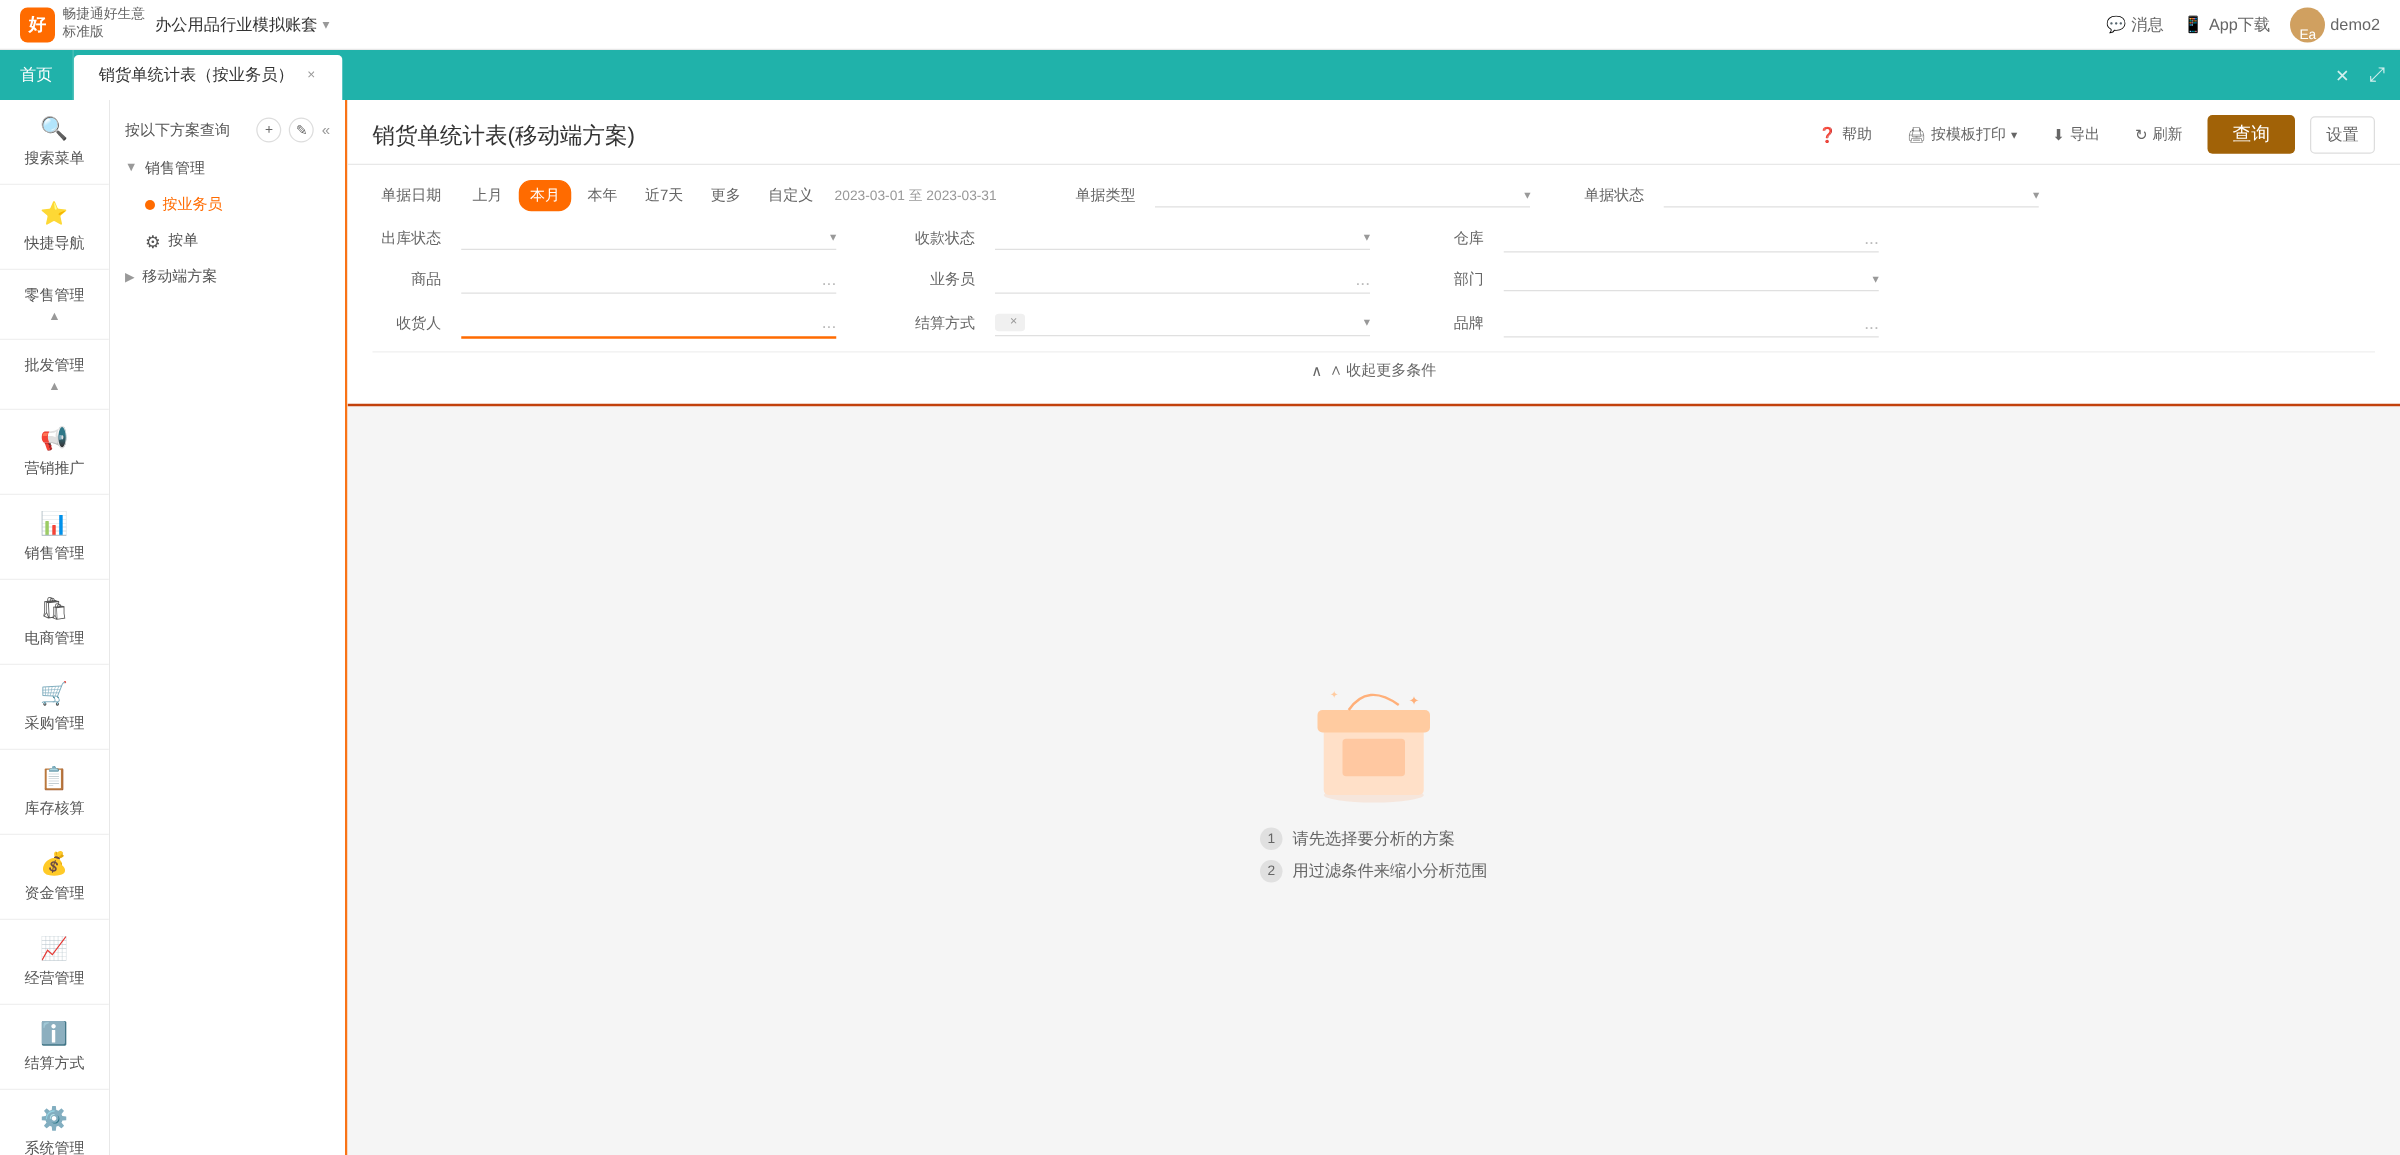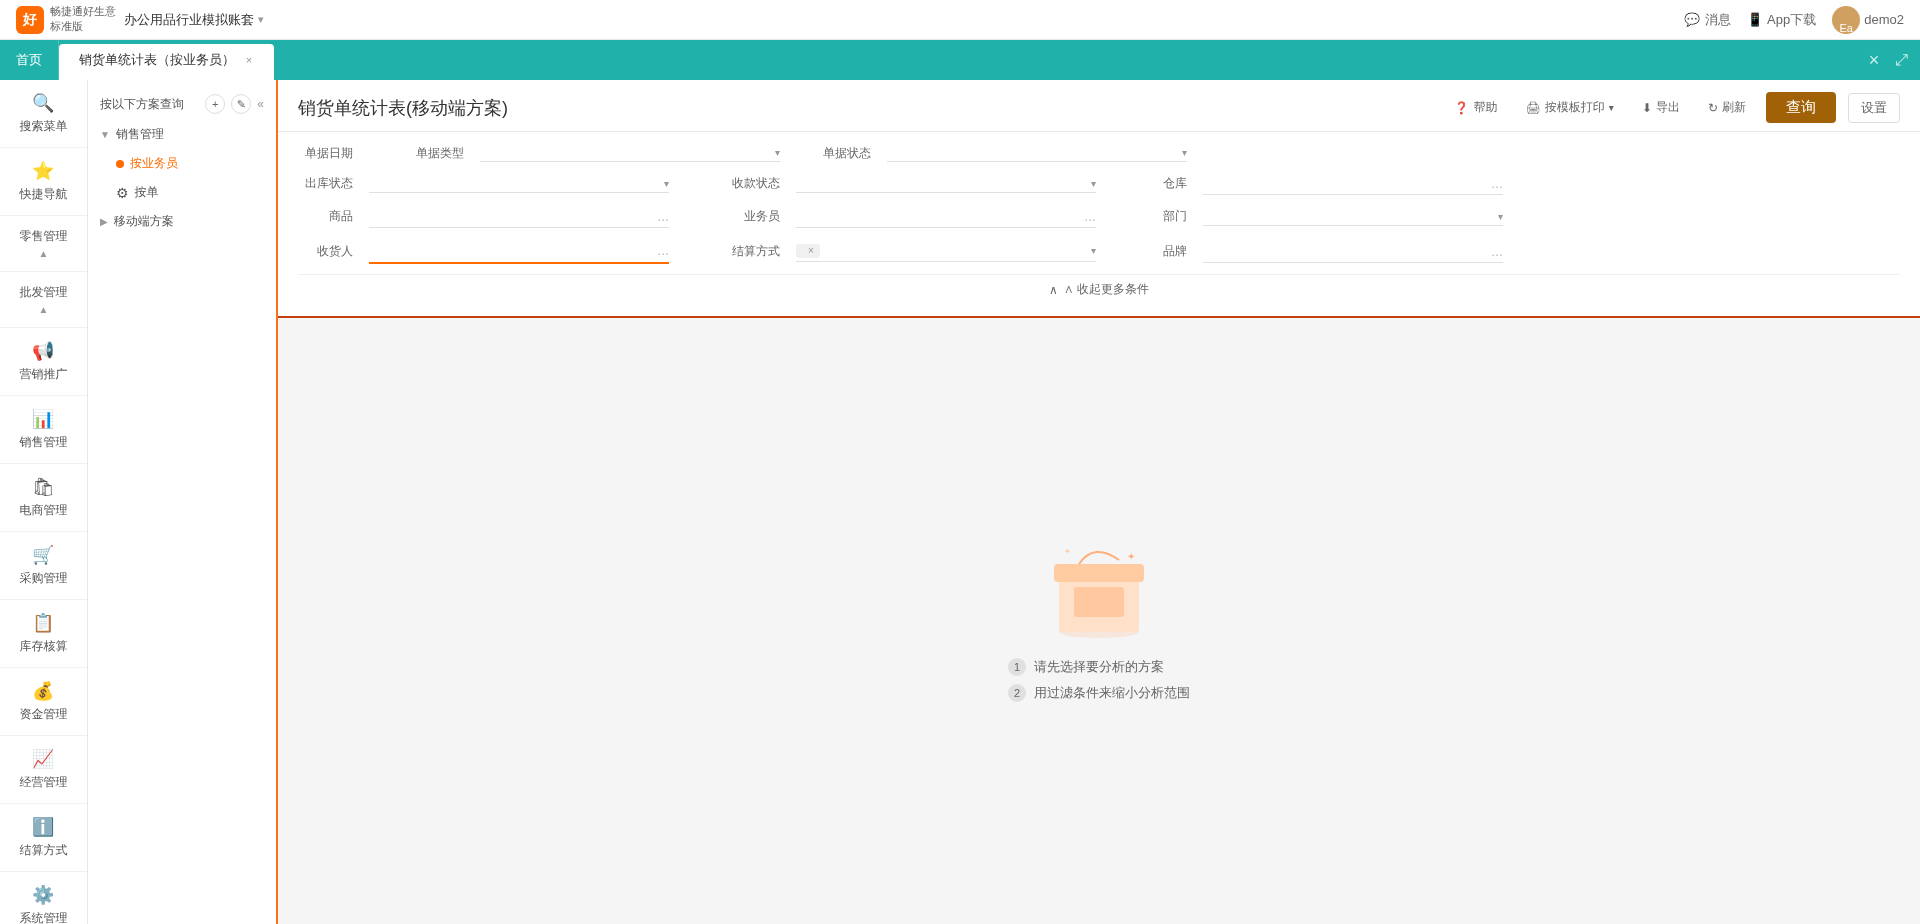--- a/index.html
+++ b/index.html
@@ -267,20 +267,29 @@
           </div>
           <button class="btn-primary">查询</button>
           <button class="btn-settings">设置</button>
         </div>
       </div>
 
       <div class="filter-area">
 
         <div class="filter-row">
           <span class="filter-label">单据日期</span>
+          <div class="date-picker-control">
+            <span class="date-btn">上月</span>
+            <span class="date-btn active">本月</span>
+            <span class="date-btn">本年</span>
+            <span class="date-btn">近7天</span>
+            <span class="date-btn">更多</span>
+            <span class="date-btn">自定义</span>
+            <span class="date-range-text">2023-03-01 至 2023-03-31</span>
+          </div>
           <span class="filter-label" style="margin-left:40px">单据类型</span>
           <div class="select-control" style="min-width:300px">
             <span class="placeholder"></span>
             <span class="select-arrow">▾</span>
           </div>
           <span class="filter-label" style="margin-left:20px">单据状态</span>
           <div class="select-control" style="min-width:300px">
             <span class="placeholder"></span>
             <span class="select-arrow">▾</span>
           </div>

